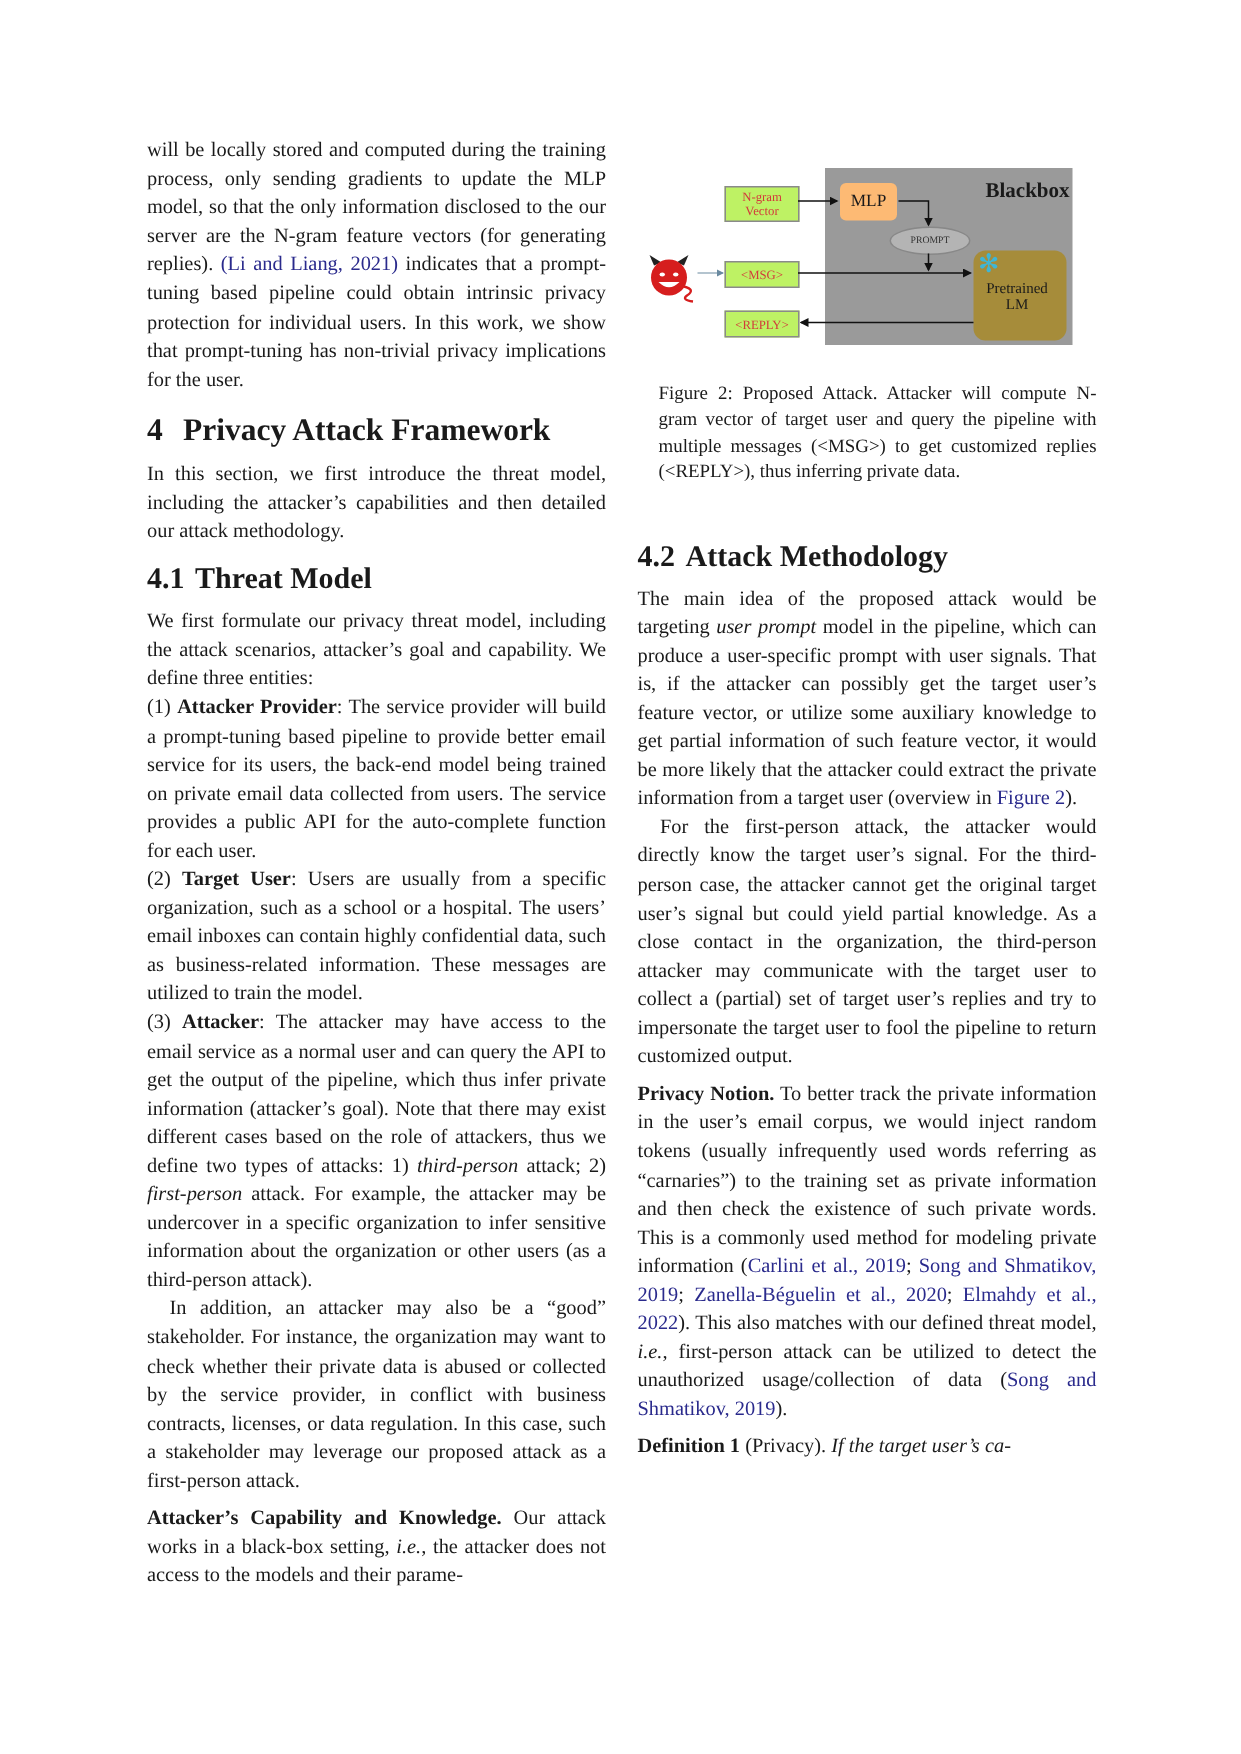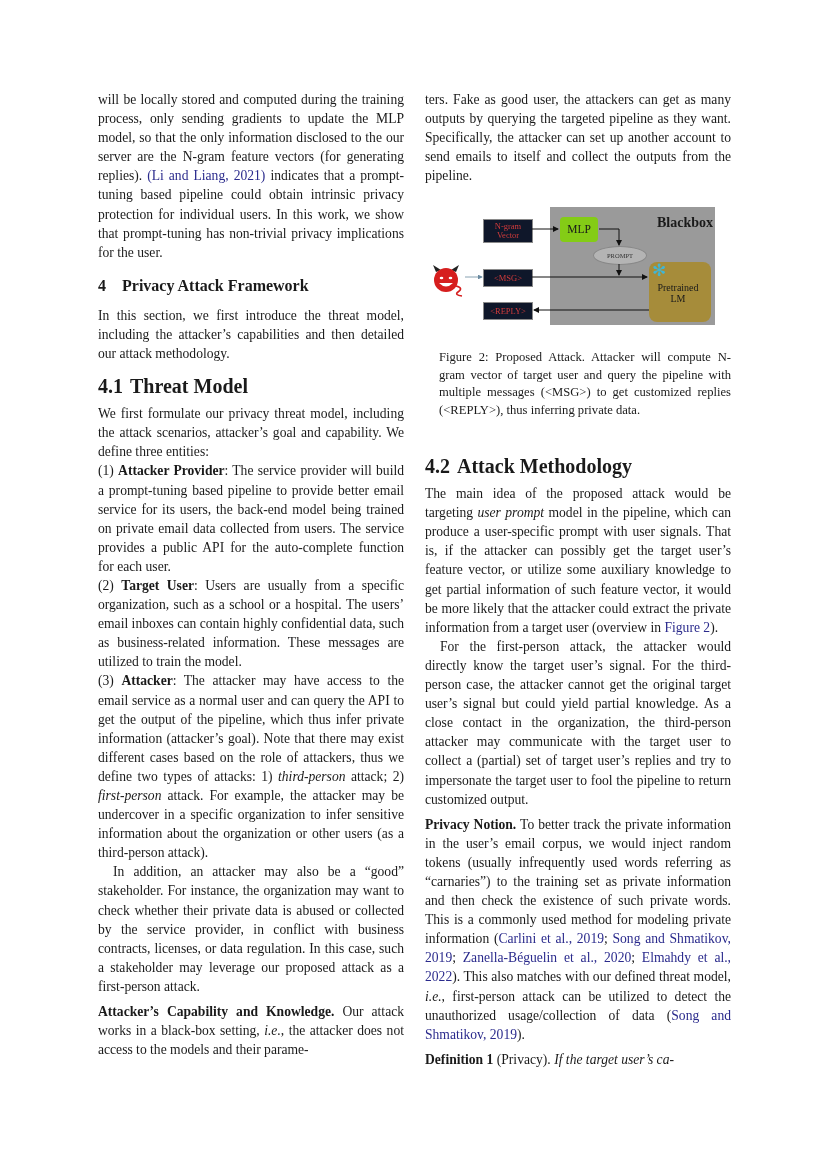--- a/index.html
+++ b/index.html
@@ -4,30 +4,30 @@
 <style>
   html, body { margin:0; padding:0; background:#ffffff; }
   body { width:827px; height:1169px; position:relative; overflow:hidden;
          font-family:"Liberation Serif", "DejaVu Serif", serif; color:#1a1a1a; }
   .col { position:absolute; top:90px; width:306px; font-size:13.6px; line-height:19.1px; text-align:justify; }
   .col.left { left:98px; }
   .col.right { left:425px; }
   p { margin:0; }
   .indent { text-indent:15px; }
   .cite { color:#2a2a8c; }
-  .h-sec { font-weight:bold; font-size:16px; margin:11px 0 10px 0; line-height:20px; }
+  .h-sec { font-weight:bold; font-size:21px; margin:11px 0 10px 0; line-height:20px; }
   .h-sec .num { display:inline-block; width:24px; }
   .h-sub { font-weight:bold; font-size:20px; margin:12px 0 8px 0; line-height:19px; }
   .h-sub .num { display:inline-block; width:32px; }
   b { font-weight:bold; }
   .para-gap { margin-top:6px; }
   .figure { position:relative; width:306px; height:130px; margin-top:22px; }
   .caption { font-size:12.6px; line-height:17.4px; margin-top:12px;margin-left:14px; }
   .fig-abs { position:absolute; }
-  .box-g { background:#0f172a; border:1px solid #8a8a8a; color:#d23b3b; font-size:8.5px; text-align:center; display:flex; align-items:center; justify-content:center; line-height:9px; }
+  .box-g { background:#bef264; border:1px solid #8a8a8a; color:#d23b3b; font-size:8.5px; text-align:center; display:flex; align-items:center; justify-content:center; line-height:9px; }
 </style>
 </head>
 <body>
 
 <div class="col left">
   <p>
     <span>will be locally stored and computed during the training process, only sending gradients to update the MLP model, so that the only information disclosed to the our server are the N-gram feature vectors (for generating replies). </span><span class="cite">(Li and Liang, 2021)</span><span> indicates that a prompt-tuning based pipeline could obtain intrinsic privacy protection for individual users. In this work, we show that prompt-tuning has non-trivial privacy implications for the user.</span>
   </p>
 
   <div class="h-sec" style="margin-top:14px;">
@@ -51,33 +51,32 @@
   </p>
 
   <p class="indent">In addition, an attacker may also be a “good” stakeholder.  For instance, the organization may want to check whether their private data is abused or collected by the service provider, in conflict with business contracts, licenses, or data regulation. In this case, such a stakeholder may leverage our proposed attack as a first-person attack.</p>
 
   <p class="para-gap">
     <b>Attacker’s Capability and Knowledge.</b><span> Our attack works in a black-box setting, </span><i>i.e.</i><span>, the attacker does not access to the models and their parame-</span>
   </p>
 </div>
 
 <div class="col right">
-  <p>ters.  Fake as good user, the attackers can get as many outputs by querying the targeted pipeline as they want. Specifically, the attacker can set up another account to send emails to itself and collect the outputs from the pipeline.</p>
 
   <div class="figure">
 
     <div class="fig-abs" style="left:125px; top:0px; width:165px; height:118px; background:#9a9a9a;"></div>
     <div class="fig-abs" style="left:232px; top:6px; font-size:14px; font-weight:bold; color:#1a1a1a;">Blackbox</div>
 
     <div class="fig-abs box-g" style="left:58px; top:12px; width:48px; height:22px; flex-direction:column;">
       <span>N-gram</span>
       <span>Vector</span>
     </div>
 
-    <div class="fig-abs" style="left:135px; top:10px; width:38px; height:25px; background:#84cc16; border-radius:4px; display:flex; align-items:center; justify-content:center; font-size:11.5px; color:#1a1a1a;">
+    <div class="fig-abs" style="left:135px; top:10px; width:38px; height:25px; background:#fdba74; border-radius:4px; display:flex; align-items:center; justify-content:center; font-size:11.5px; color:#1a1a1a;">
       <span>MLP</span>
     </div>
 
     <div class="fig-abs" style="left:168px; top:39px; width:52px; height:17px; background:#b4b4b4; border:1px solid #888; border-radius:50%; display:flex; align-items:center; justify-content:center; font-size:6.5px; color:#333;">
       <span>PROMPT</span>
     </div>
 
     <div class="fig-abs" style="left:224px; top:55px; width:62px; height:60px; background:#a68c3a; border-radius:8px;">
       <div style="position:absolute; left:3px; top:0px; font-size:17px; color:#3fb6d6; line-height:17px;">✻</div>
       <div style="position:absolute; left:0; right:4px; top:20px; text-align:center; font-size:10px; line-height:11px; color:#1a1a1a;">

